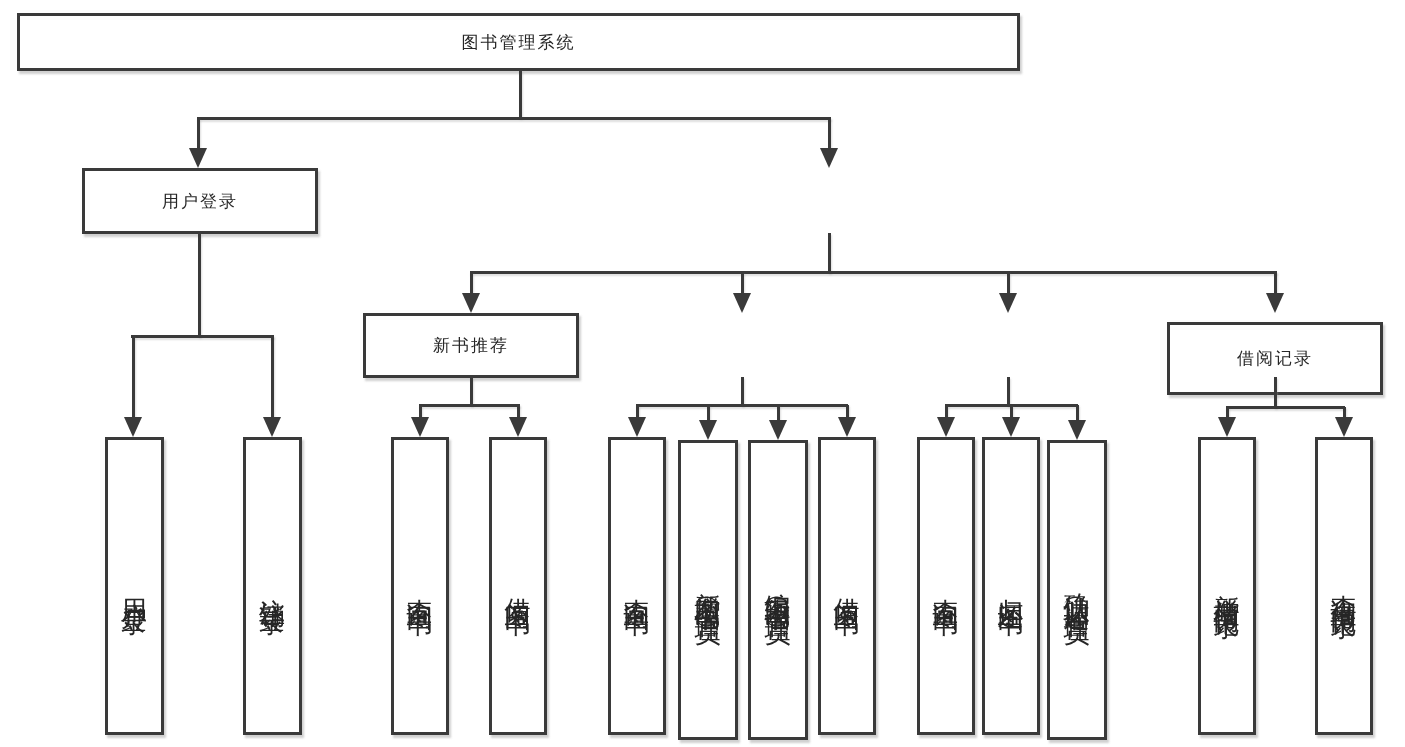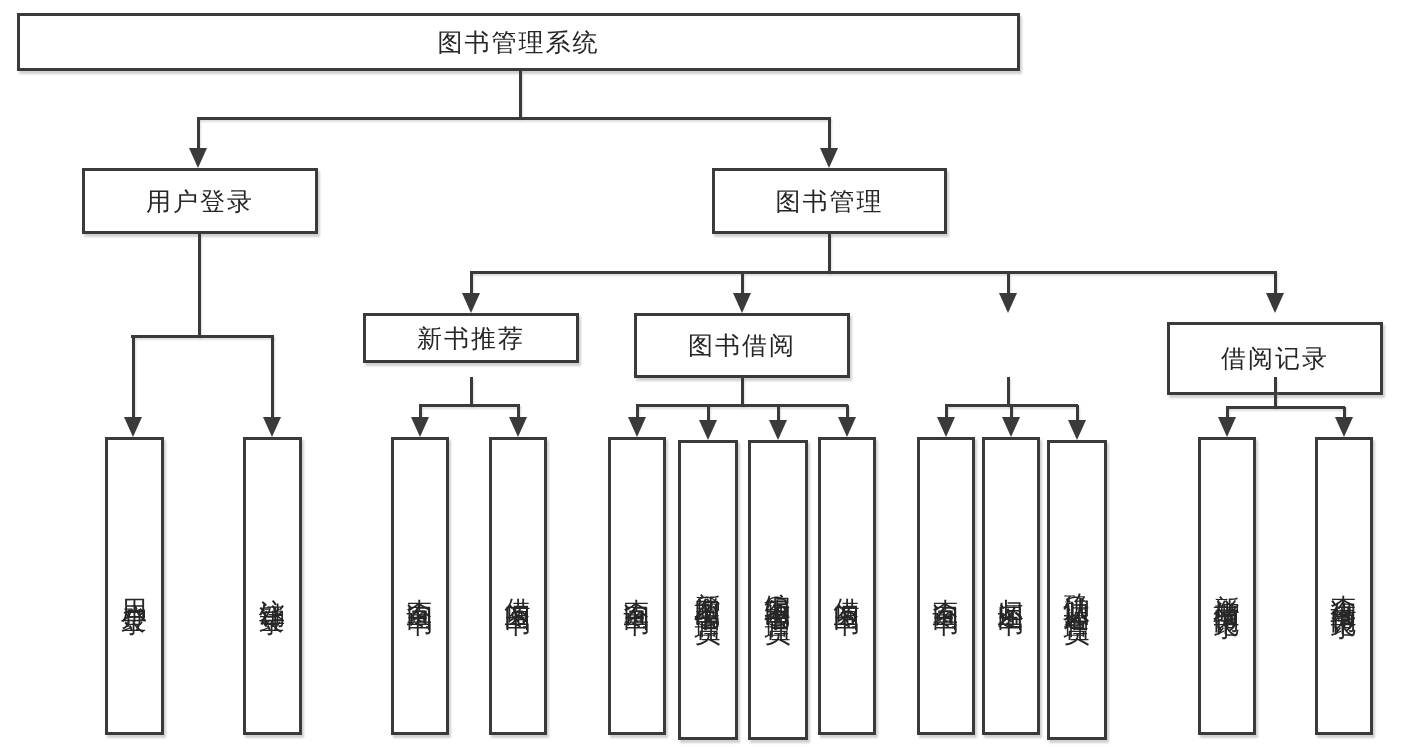--- a/index.html
+++ b/index.html
@@ -21,21 +21,21 @@
   .box {
     position: absolute;
     border: 3px solid var(--line);
     background: var(--background);
     display: flex;
     align-items: center;
     justify-content: center;
     box-shadow: 2px 3px 2px rgba(150,150,150,0.45);
   }
   .hlabel {
-    font-size: 25px;
+    font-size: 17px;
     letter-spacing: 2px;
     white-space: nowrap;
   }
   .vlabel {
     writing-mode: vertical-rl;
     text-orientation: mixed;
     font-size: 26px;
     letter-spacing: 4px;
     line-height: 1;
     white-space: nowrap;
@@ -79,47 +79,41 @@
   <div class="vline" style="left:519px; top:70px; height:48px;"></div>
   <div class="hline" style="left:197px; top:117px; width:634px;"></div>
   <div class="vline" style="left:197px; top:118px; height:34px;"></div>
   <div class="arrow" style="left:189px; top:148px;"></div>
   <div class="vline" style="left:828px; top:118px; height:34px;"></div>
   <div class="arrow" style="left:820px; top:148px;"></div>
 
   <div class="box" style="left:82px; top:168px; width:236px; height:66px;">
     <span class="hlabel">用户登录</span>
   </div>
-  <div class="box" style="left:712px; top:168px; width:235px; height:66px;">
-    <span class="hlabel">图书管理</span>
-  </div>
 
   <div class="vline" style="left:198px; top:233px; height:104px;"></div>
   <div class="hline" style="left:131px; top:335px; width:143px;"></div>
   <div class="vline" style="left:132px; top:336px; height:82px;"></div>
   <div class="arrow" style="left:124px; top:417px;"></div>
   <div class="vline" style="left:271px; top:336px; height:82px;"></div>
   <div class="arrow" style="left:263px; top:417px;"></div>
 
   <div class="vline" style="left:828px; top:233px; height:40px;"></div>
   <div class="hline" style="left:470px; top:271px; width:807px;"></div>
   <div class="vline" style="left:470px; top:272px; height:23px;"></div>
   <div class="arrow" style="left:462px; top:293px;"></div>
   <div class="vline" style="left:741px; top:272px; height:23px;"></div>
   <div class="arrow" style="left:733px; top:293px;"></div>
   <div class="vline" style="left:1007px; top:272px; height:23px;"></div>
   <div class="arrow" style="left:999px; top:293px;"></div>
   <div class="vline" style="left:1274px; top:272px; height:23px;"></div>
   <div class="arrow" style="left:1266px; top:293px;"></div>
 
-  <div class="box" style="left:363px; top:313px; width:216px; height:50px;">
+  <div class="box" style="left:363px; top:313px; width:216px; height:65px;">
     <span class="hlabel">新书推荐</span>
-  </div>
-  <div class="box" style="left:634px; top:313px; width:216px; height:65px;">
-    <span class="hlabel">图书借阅</span>
   </div>
   <div class="box" style="left:1167px; top:322px; width:216px; height:73px;">
     <span class="hlabel">借阅记录</span>
   </div>
 
   <div class="vline" style="left:470px; top:377px; height:29px;"></div>
   <div class="hline" style="left:419px; top:404px; width:101px;"></div>
   <div class="vline" style="left:419px; top:405px; height:14px;"></div>
   <div class="arrow" style="left:411px; top:417px;"></div>
   <div class="vline" style="left:517px; top:405px; height:14px;"></div>

